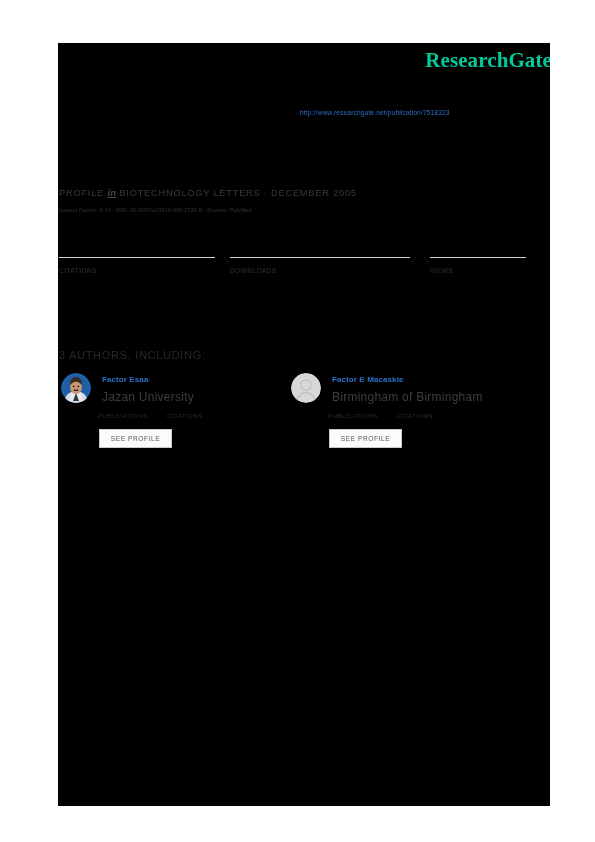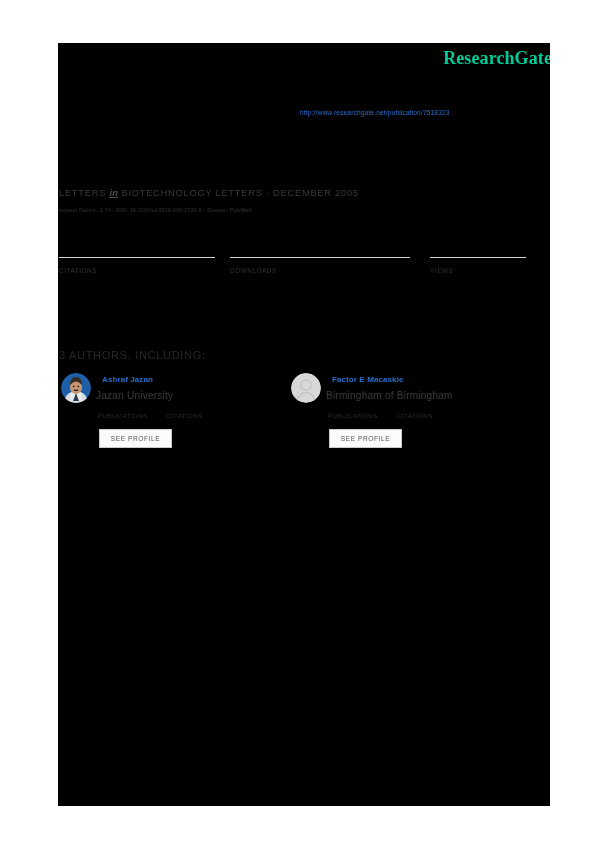--- a/index.html
+++ b/index.html
@@ -25,21 +25,21 @@
     overflow: hidden;
   }
 
   
   .rg-logo {
     position: absolute;
     right: -2px;
     top: 5px;
     font-family: "Liberation Serif", serif;
     font-weight: bold;
-    font-size: 18px;
+    font-size: 21px;
     letter-spacing: 0.1px;
     color: #00cc99;
     white-space: nowrap;
   }
 
   .pub-url {
     position: absolute;
     left: 242px;
     top: 66px;
     font-size: 6.6px;
@@ -150,23 +150,23 @@
     left: 41px;
     top: 2px;
     font-size: 8px;
     font-weight: bold;
     color: #2a6ec9;
     letter-spacing: 0.1px;
     white-space: nowrap;
   }
   .author-affil {
     position: absolute;
-    left: 35px;
+    left: 41px;
     top: 17px;
-    font-size: 10px;
+    font-size: 12px;
     color: #3d3d3d;
     letter-spacing: 0.25px;
     white-space: nowrap;
   }
 
   .metrics {
     position: absolute;
     left: 37px;
     top: 32px;
     width: 170px;
@@ -211,21 +211,21 @@
 </head>
 <body>
 
 <div id="page">
 
   <div class="rg-logo">ResearchGate</div>
 
   <div class="pub-url">http://www.researchgate.net/publication/7518323</div>
 
   <div class="article-line">
-    <span>LETTERS</span>
+    <span>PROFILE</span>
     <span class="in">in</span>
     <span class="jrnl">BIOTECHNOLOGY LETTERS · DECEMBER 2005</span>
   </div>
 
   <div class="impact-line">Impact Factor: 1.74 · DOI: 10.1007/s10529-005-2722-8 · Source: PubMed</div>
 
   <div class="stats">
     <div class="stat stat-0">
       <div class="stat-value"></div>
       <div class="stat-rule"></div>
@@ -252,21 +252,21 @@
         <ellipse cx="15" cy="27" rx="11" ry="9" fill="#d8dce0"></ellipse>
         <rect x="9.5" y="20" width="11" height="8" fill="#e9ecef"></rect>
         <path d="M15 20 L12 28 L18 28 Z" fill="#2b3a4a"></path>
         <ellipse cx="15" cy="14" rx="6" ry="7" fill="#c89876"></ellipse>
         <path d="M9 12 q6 -7 12 0 q0 -8 -6 -8 q-6 0 -6 8 Z" fill="#3a2a20"></path>
         <rect x="12.6" y="16.4" width="4.8" height="1.5" rx="0.6" fill="#3a2a20"></rect>
         <circle cx="12.6" cy="13.4" r="0.9" fill="#2a1d16"></circle>
         <circle cx="17.4" cy="13.4" r="0.9" fill="#2a1d16"></circle>
       </svg>
     </div>
-    <div class="author-name">Ashraf Jazan</div>
+    <div class="author-name">Factor Esaa</div>
     <div class="author-affil">Jazan University</div>
     <div class="metrics">
       <div class="metric metric-pubs">
         <div class="metric-value"></div>
         <div class="metric-label">PUBLICATIONS</div>
       </div>
       <div class="metric metric-cits">
         <div class="metric-value"></div>
         <div class="metric-label">CITATIONS</div>
       </div>

